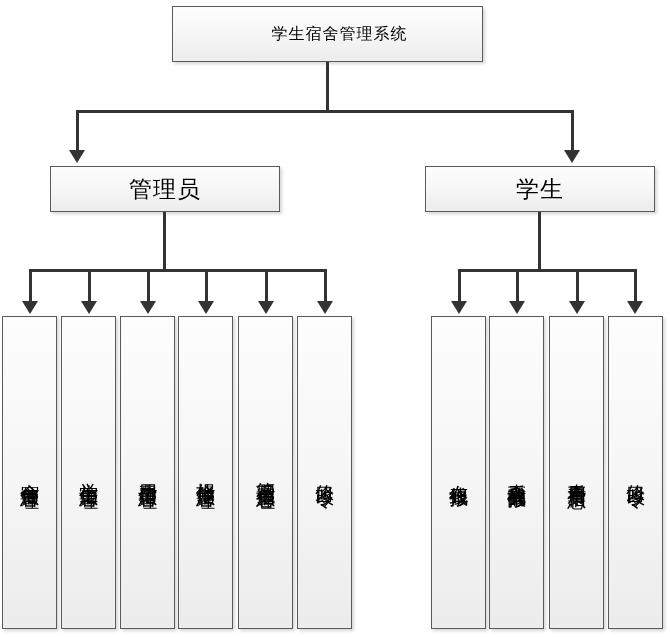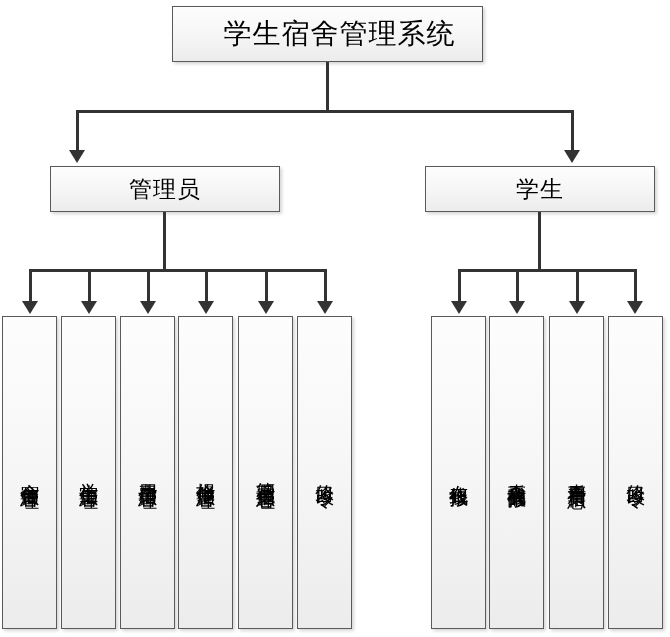--- a/index.html
+++ b/index.html
@@ -33,21 +33,21 @@
     align-items: center;
     justify-content: center;
   }
   .node.horiz .label {
     font-size: 23px;
     line-height: 1;
     letter-spacing: 1px;
     white-space: nowrap;
   }
   .node.root .label {
-    font-size: 28px;
+    font-size: 16px;
     margin-left: 24px;
   }
 
   
   .node.vert {
     display: flex;
     align-items: center;
     justify-content: center;
   }
   .node.vert .label {

